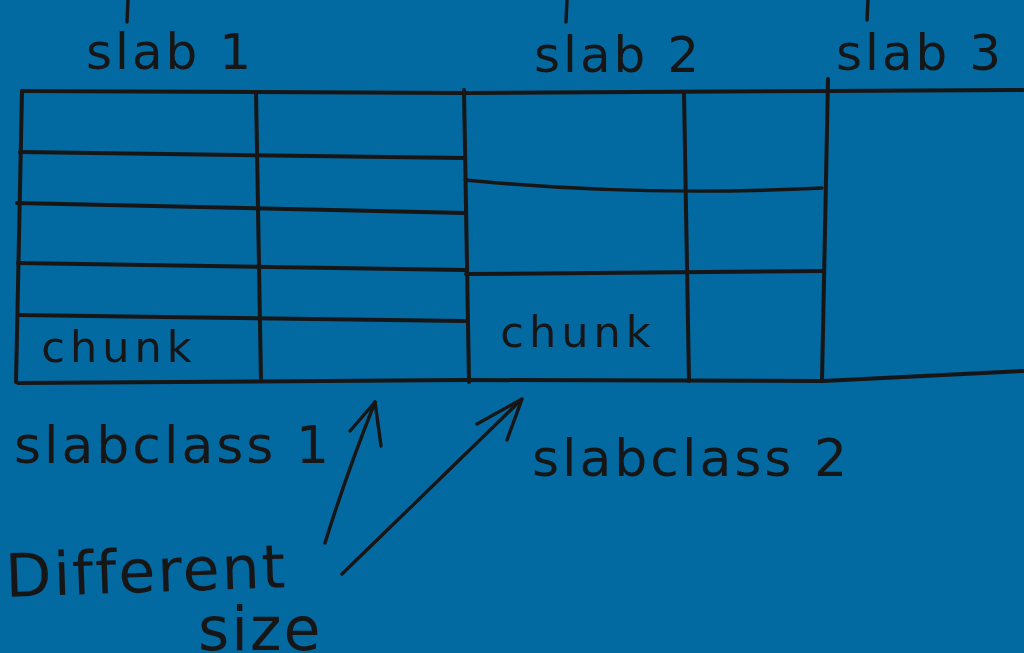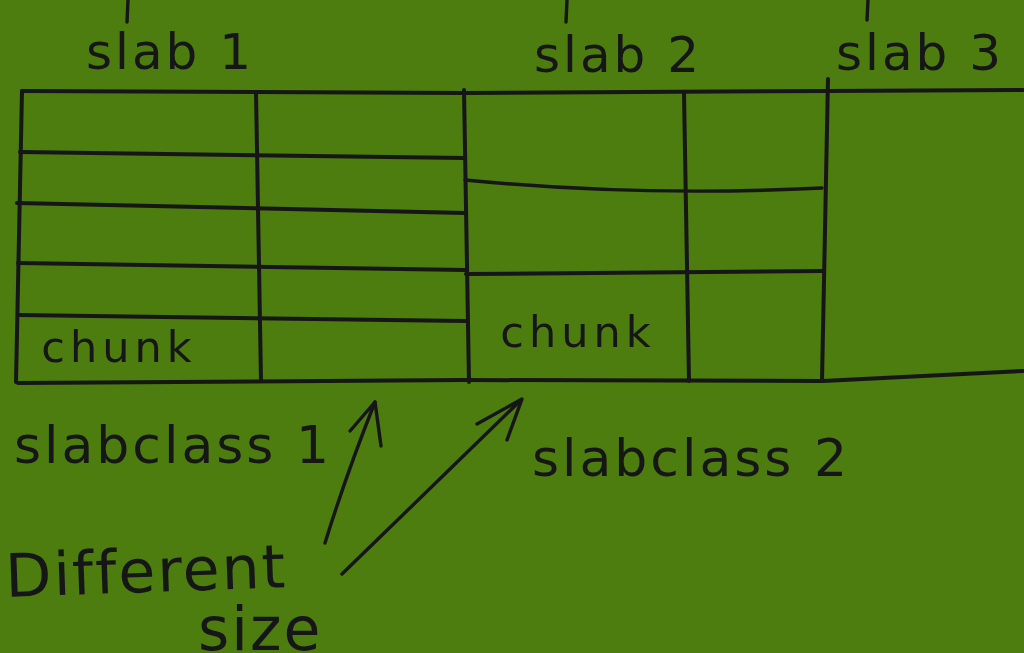--- a/index.html
+++ b/index.html
@@ -4,21 +4,21 @@
 <style>
   html, body {
     margin: 0;
     padding: 0;
     background: #ffffff;
   }
   .stage {
     position: relative;
     width: 1024px;
     height: 653px;
-    background: #4d7c0f;
+    background: #0369a1;
     overflow: hidden;
     text-align: center;
   }
   svg { display: block; }
   .ink {
     stroke: #161616;
     stroke-width: 4;
     fill: none;
     stroke-linecap: round;
     stroke-linejoin: round;

